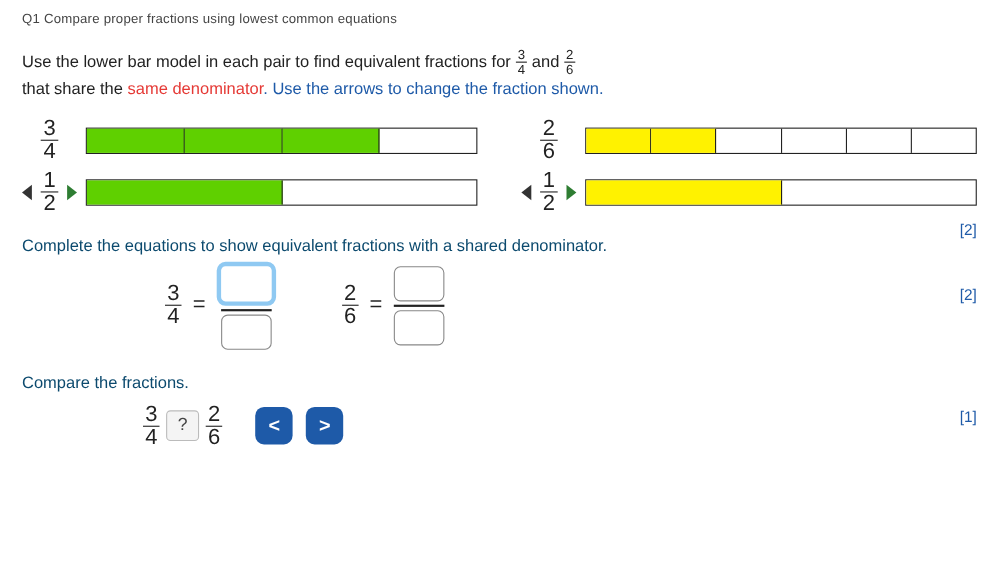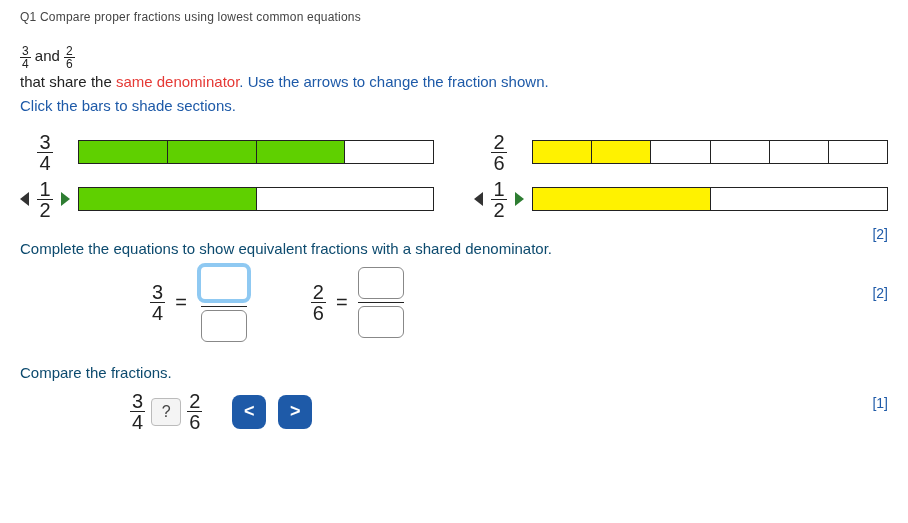--- a/index.html
+++ b/index.html
@@ -142,31 +142,31 @@
   }
   .btns { display:flex; gap:12px; }
   .clearer { clear:both; }
 </style>
 </head>
 <body>
 
 <div class="topcut">Q1   Compare proper fractions using lowest common equations</div>
 
 <div class="instr">
+  <span>Use the lower bar model in each pair to find equivalent fractions for </span>
   <span class="frac small">
     <span class="num">3</span>
     <span class="den">4</span>
   </span>
   <span> and </span>
   <span class="frac small">
     <span class="num">2</span>
     <span class="den">6</span>
   </span><br>
   <span>that share the </span><span class="red">same denominator</span><span class="blue">. Use the arrows to change the fraction shown.</span><br>
-  <span class="blue">Click the bars to shade sections.</span>
 </div>
 
 <div class="bars-row">
   <div class="bars-col">
     <div class="barline">
       <div class="lbl">
           <span class="frac big">
         <span class="num">3</span>
         <span class="den">4</span>
       </span>

